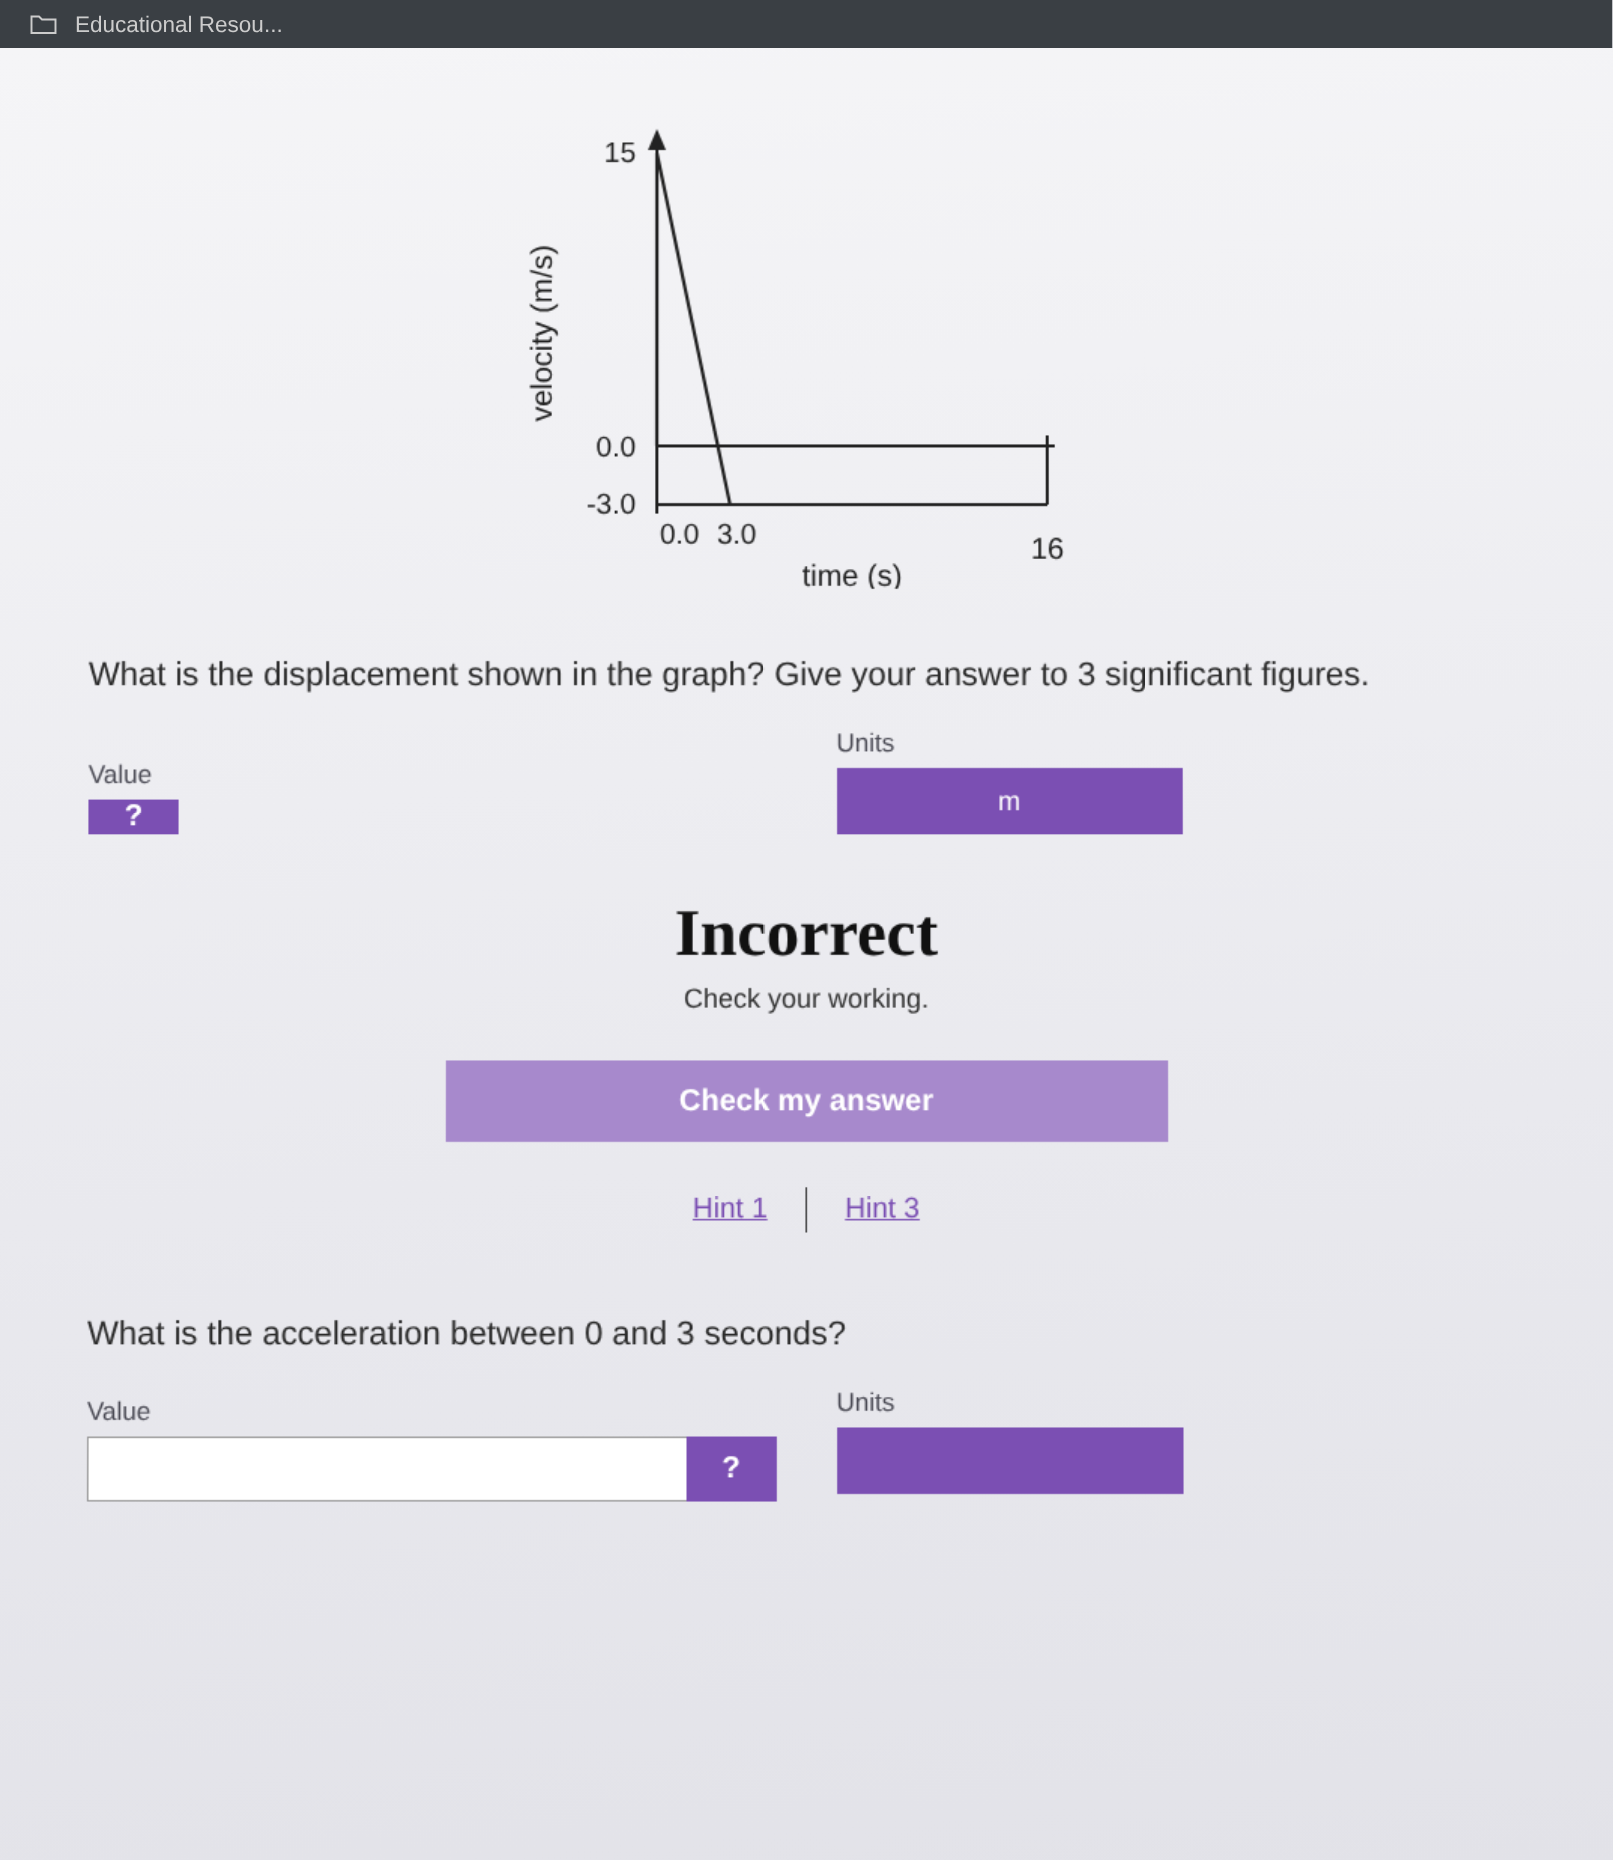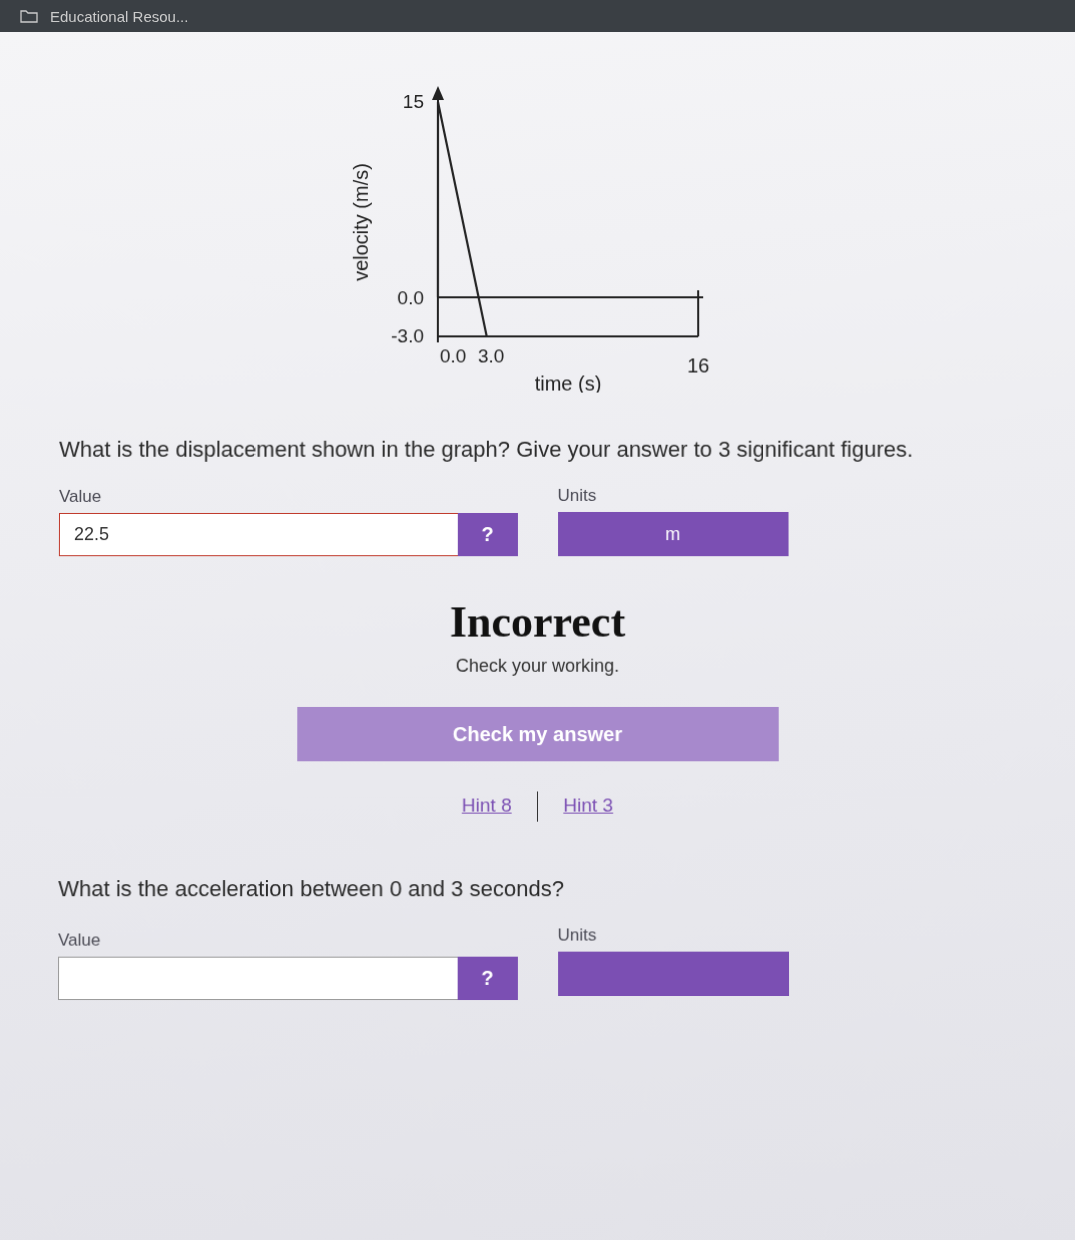--- a/index.html
+++ b/index.html
@@ -173,41 +173,40 @@
       <text x="40" y="150" text-anchor="middle" font-size="20" fill="#222" transform="rotate(-90 40 150)">velocity (m/s)</text>
     </svg>
   </div>
 
   <div class="question-text">What is the displacement shown in the graph? Give your answer to 3 significant figures.</div>
 
   <div class="row">
     <div class="col">
       <span class="field-label">Value</span>
       <div class="input-group">
-        <input class="text-input error" type="text" value="22.5" style="">
         <button class="q-btn">?</button>
       </div>
     </div>
     <div class="col">
       <span class="field-label">Units</span>
       <button class="unit-btn">m</button>
     </div>
   </div>
 
   <div class="feedback">
     <div class="feedback-title">Incorrect</div>
     <div class="feedback-sub">Check your working.</div>
   </div>
 
   <div class="check-btn-wrap">
     <button class="check-btn">Check my answer</button>
   </div>
 
   <div class="hints">
-    <a>Hint 8</a>
+    <a>Hint 1</a>
     <span class="hint-sep"></span>
     <a>Hint 3</a>
   </div>
 
   <div class="question-text">What is the acceleration between 0 and 3 seconds?</div>
 
   <div class="row">
     <div class="col">
       <span class="field-label">Value</span>
       <div class="input-group">

